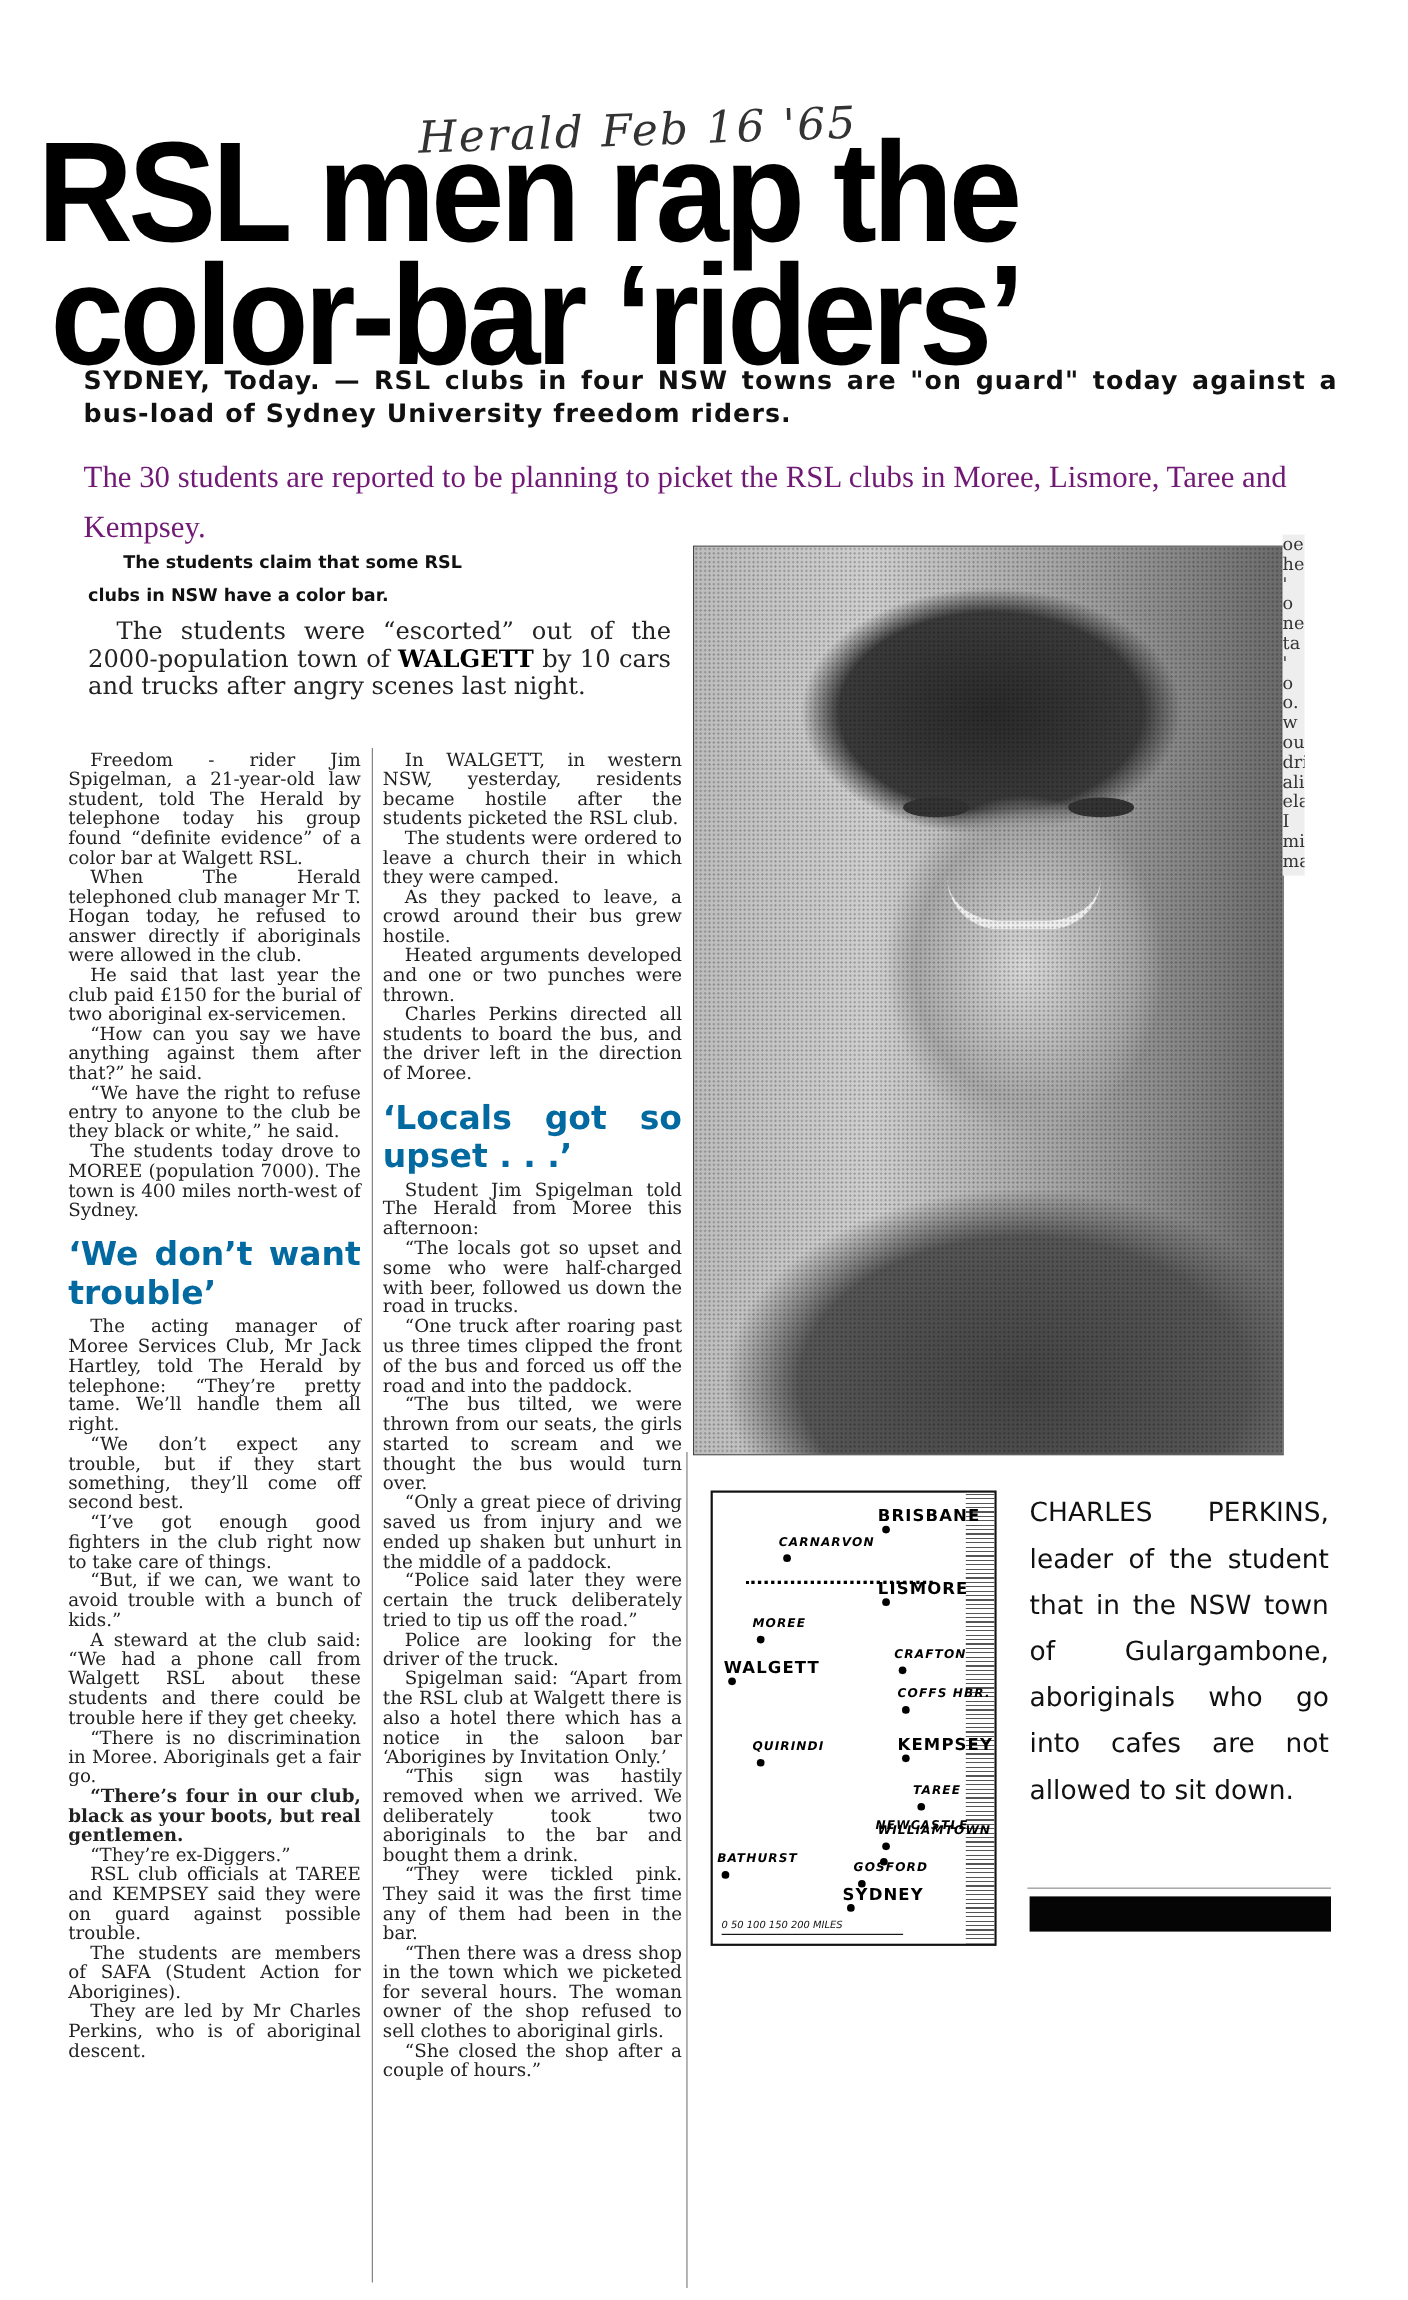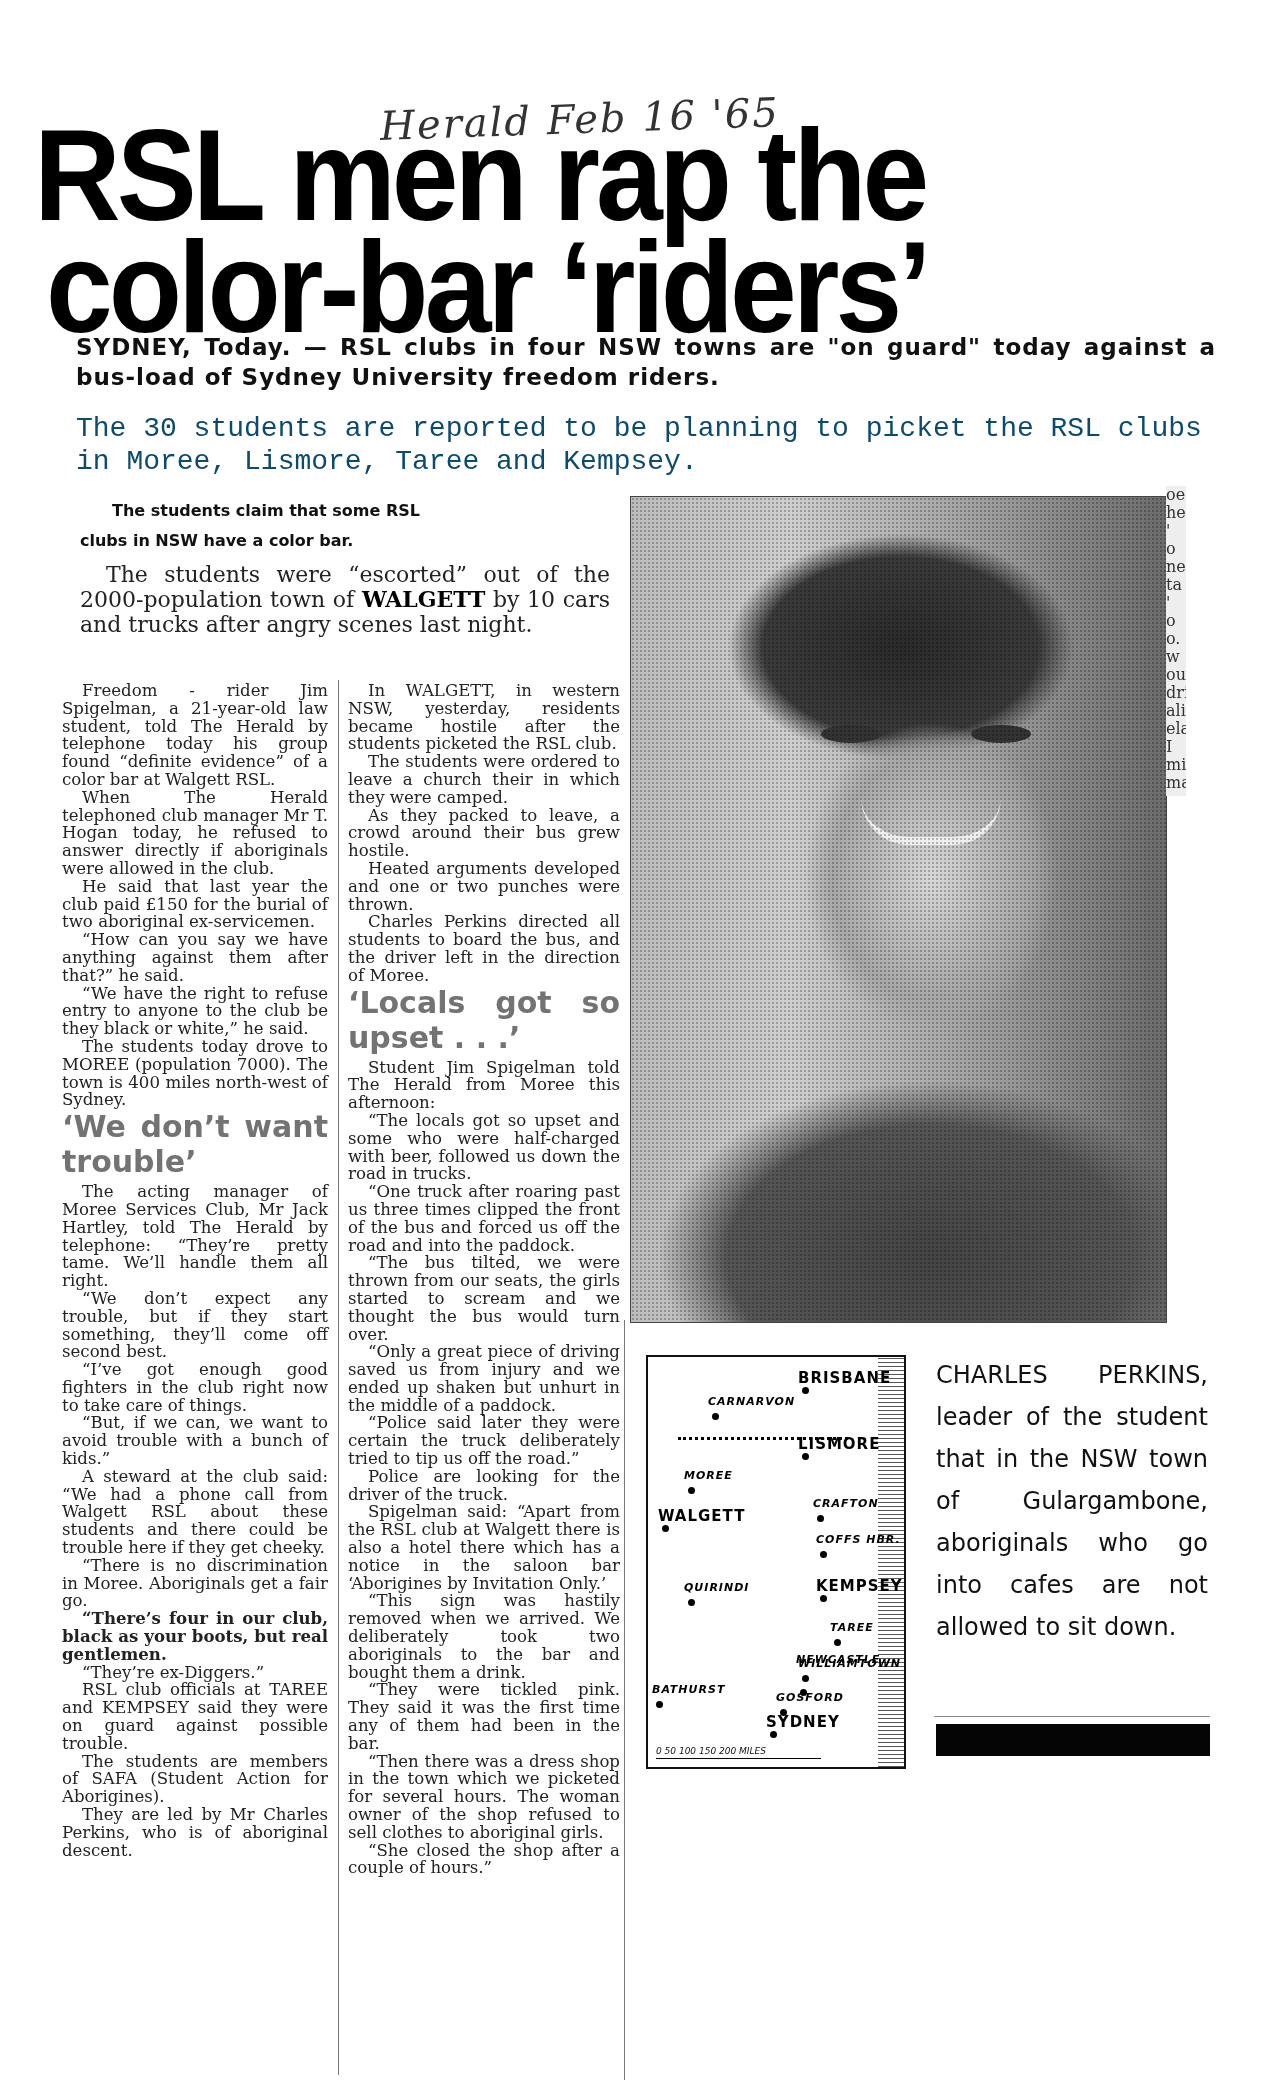--- a/index.html
+++ b/index.html
@@ -3,31 +3,31 @@
 <meta charset="utf-8">
 <style>
   html, body { margin:0; padding:0; background:#ffffff; }
   body { width:1280px; height:2091px; position:relative; overflow:hidden; color:#111; font-family:"DejaVu Serif", serif; }
   .abs { position:absolute; }
   .handwriting { left:380px; top:96px; font-family:"DejaVu Serif", serif; font-style:italic; font-size:40px; color:#333; letter-spacing:2px; transform:rotate(-2deg); }
   .headline { left:40px; font-family:"Liberation Sans", sans-serif; font-weight:bold; font-size:120px; letter-spacing:-4px; line-height:1; color:#000; transform:scaleY(1.08); transform-origin:left top; white-space:nowrap; }
   .hl1 { top:110px; left:34px; }
   .hl2 { top:222px; left:46px; }
   .intro { left:76px; top:332px; width:1140px; font-family:"DejaVu Sans", sans-serif; font-weight:bold; font-size:23px; line-height:30px; letter-spacing:1px; text-align:justify; }
-  .lead { left:76px; top:412px; width:1150px; font-family:Liberation Mono, monospace; font-size:28px; line-height:33px; color:#0c4a6e; }
+  .lead { left:76px; top:412px; width:1150px; font-family:Liberation Serif, serif; font-size:28px; line-height:45px; color:#701a75; }
   .claim { left:80px; top:496px; width:530px; font-family:"DejaVu Sans", sans-serif; font-weight:bold; font-size:16px; line-height:30px; }
   .claim .l1 { padding-left:32px; display:block; }
   .escort { left:80px; top:562px; width:530px; font-family:"DejaVu Serif", serif; font-size:22px; line-height:25px; text-align:justify; color:#222; }
   .escort b { font-weight:bold; color:#000; }
   .col { font-family:"DejaVu Serif", serif; font-size:16.6px; line-height:17.8px; color:#222; text-align:justify; }
   .col p { margin:0; text-indent:20px; }
   .col1 { left:62px; top:682px; width:266px; }
   .col2 { left:348px; top:682px; width:272px; }
   .colrule { width:1px; background:#777; }
-  .subhead { font-family:"DejaVu Sans", sans-serif; font-weight:bold; font-size:30px; line-height:35px; color:#737373; margin:0 0 4px 0; }
+  .subhead { font-family:"DejaVu Sans", sans-serif; font-weight:bold; font-size:30px; line-height:35px; color:#0369a1; margin:14px 0 4px 0; }
   .photo { left:630px; top:496px; width:535px; height:825px; border:1px solid #444; overflow:hidden;
     background:
       radial-gradient(ellipse 180px 220px at 300px 380px, #d8d8d8 0%, #a8a8a8 55%, transparent 70%),
       radial-gradient(ellipse 230px 150px at 270px 150px, #2a2a2a 0%, #3a3a3a 60%, transparent 75%),
       radial-gradient(ellipse 340px 220px at 300px 760px, #444 0%, #555 60%, transparent 80%),
       linear-gradient(90deg, #bdbdbd 0%, #cfcfcf 30%, #9a9a9a 70%, #6b6b6b 100%); }
   .photo .dots { position:absolute; inset:0; background-image:radial-gradient(#000 0.8px, transparent 1.2px); background-size:4px 4px; opacity:0.25; }
   .photo .eye { position:absolute; width:60px; height:18px; border-radius:50%; background:#333; }
   .photo .smile { position:absolute; left:230px; top:520px; width:140px; height:40px; border-bottom:8px solid #eee; border-radius:0 0 80px 80px; }
   .strip { left:1166px; top:486px; width:20px; height:310px; background:#eee; font-family:"DejaVu Serif", serif; font-size:16px; line-height:18px; color:#333; overflow:hidden; }

